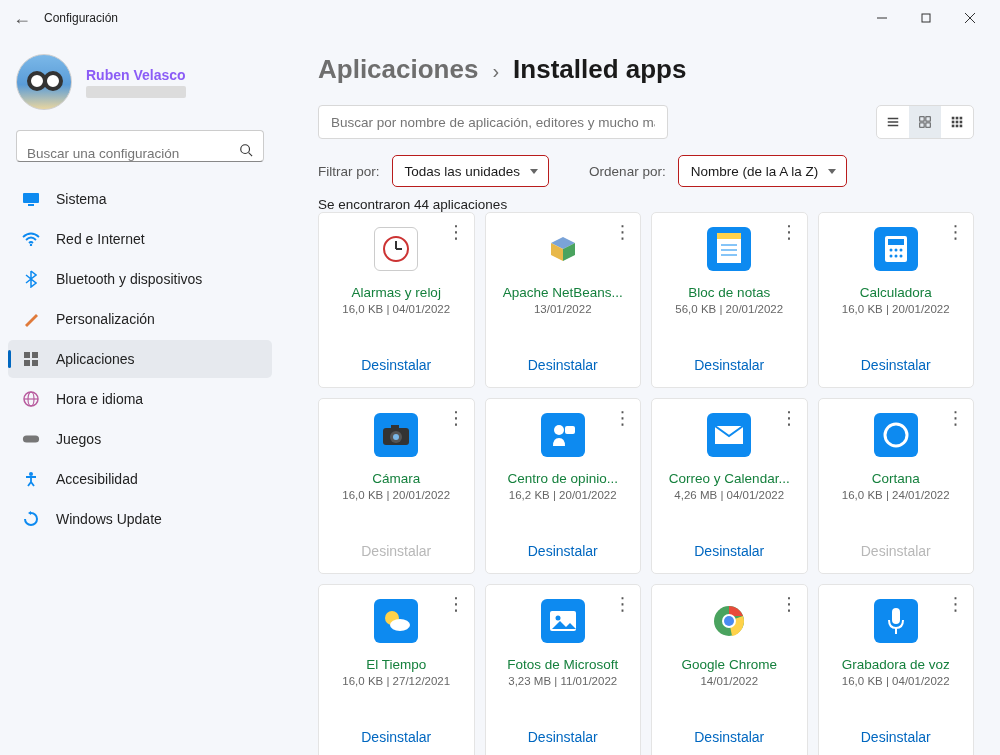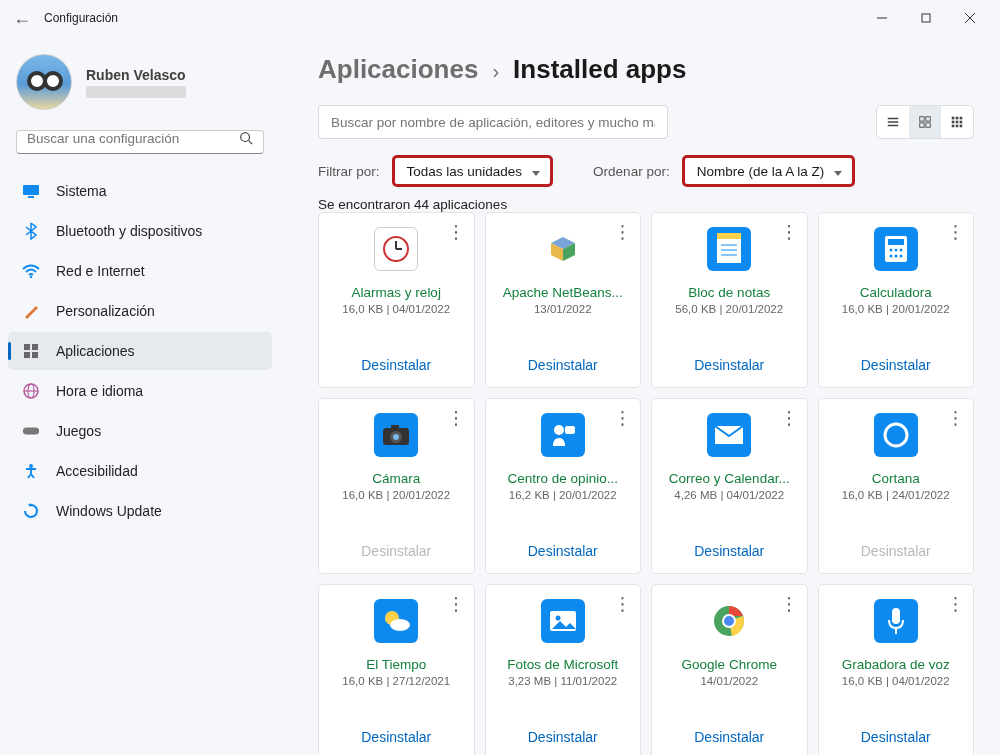--- a/index.html
+++ b/index.html
@@ -15,24 +15,24 @@
 
 .container{display:flex;height:calc(755px - 36px);}
 
 
 .sidebar{width:280px;padding:14px 8px 0 8px;}
 .profile{display:flex;align-items:center;gap:14px;padding:4px 8px 20px 8px;}
 .avatar{width:56px;height:56px;border-radius:50%;background:linear-gradient(180deg,#7bb8e8 0%,#5a9cd8 55%,#e8d5a0 100%);position:relative;border:1px solid #d0d0d0;}
 .avatar::before,.avatar::after{content:"";position:absolute;width:12px;height:12px;background:#fff;border:4px solid #333;border-radius:50%;top:16px;}
 .avatar::before{left:10px;}
 .avatar::after{left:26px;}
-.profile-name{font-size:14px;font-weight:600;color:#404040;}
+.profile-name{font-size:14px;font-weight:600;color:#8b5cf6;}
 .profile-sub{width:100px;height:12px;background:#dcdcdc;margin-top:3px;border-radius:2px;}
 
-.searchbox{display:flex;align-items:flex-start;background:#fff;border:1px solid #ccc;border-bottom:1.5px solid #888;border-radius:4px;margin:0 8px 18px 8px;height:24px;padding:0 10px;}
+.searchbox{display:flex;align-items:flex-end;background:#fff;border:1px solid #ccc;border-bottom:1.5px solid #888;border-radius:4px;margin:0 8px 18px 8px;height:32px;padding:0 10px;}
 .searchbox input{border:none;outline:none;flex:1;font-size:13.5px;background:transparent;}
 .searchbox .sicon{color:#333;}
 
 .nav{display:flex;flex-direction:column;gap:2px;}
 .nav-item{display:flex;align-items:center;gap:16px;padding:10px 14px;border-radius:5px;cursor:pointer;font-size:14px;color:#222;position:relative;}
 .nav-item.active{background:#e6e9ee;}
 .nav-item.active::before{content:"";position:absolute;left:0;top:10px;bottom:10px;width:3px;background:#0067c0;border-radius:3px;}
 .nav-icon{width:18px;height:18px;display:flex;align-items:center;justify-content:center;}
 
 
@@ -45,21 +45,21 @@
 .toolbar{display:flex;align-items:center;gap:8px;margin-bottom:16px;}
 .app-search{flex:0 0 350px;height:34px;background:#fff;border:1px solid #d8d8d8;border-radius:4px;display:flex;align-items:center;padding:0 12px;}
 .app-search input{border:none;outline:none;width:100%;font-size:13.5px;background:transparent;}
 .spacer{flex:1;}
 .view-toggle{display:flex;background:#fff;border:1px solid #dcdcdc;border-radius:5px;height:34px;overflow:hidden;}
 .view-btn{width:32px;display:flex;align-items:center;justify-content:center;cursor:pointer;color:#444;}
 .view-btn.active{background:#e6ebf0;}
 
 .filters{display:flex;align-items:center;gap:12px;margin-bottom:10px;font-size:13.5px;}
 .filter-label{color:#555;text-align:center;}
-.filter-select{background:#fff;border:3px solid #b91c1c;border-radius:5px;height:32px;padding:0 28px 0 12px;display:flex;align-items:center;cursor:pointer;font-size:13.5px;position:relative;}
+.filter-select{background:#fff;border:1px solid #b91c1c;border-radius:5px;height:32px;padding:0 28px 0 12px;display:flex;align-items:center;cursor:pointer;font-size:13.5px;position:relative;}
 .filter-select::after{content:"";position:absolute;right:10px;top:13px;width:0;height:0;border-left:4px solid transparent;border-right:4px solid transparent;border-top:5px solid #666;}
 .filters .gap{width:16px;}
 
 .result-count{font-size:13.5px;color:#222;}
 
 .grid{display:grid;grid-template-columns:repeat(4,1fr);gap:10px;}
 .card{background:#fff;border:1px solid #e4e4e4;border-radius:5px;padding:12px 8px 14px;text-align:center;position:relative;height:176px;display:flex;flex-direction:column;align-items:center;}
 .card .menu{position:absolute;top:8px;right:8px;color:#555;cursor:pointer;font-size:18px;letter-spacing:-1px;width:20px;}
 .app-icon{width:44px;height:44px;border-radius:6px;margin-top:2px;margin-bottom:14px;display:flex;align-items:center;justify-content:center;}
 .app-name{font-size:13.5px;color:#15803d;white-space:nowrap;overflow:hidden;text-overflow:ellipsis;width:100%;}
@@ -128,34 +128,34 @@
           <span class="nav-icon">
             <svg width="18" height="14" viewBox="0 0 18 14">
               <rect x="1" y="1" width="16" height="10" rx="1" fill="#0d8af0"></rect>
               <rect x="6" y="12" width="6" height="2" fill="#0d8af0"></rect>
             </svg>
           </span>
           <span>Sistema</span>
         </div>
         <div class="nav-item">
           <span class="nav-icon">
-            <svg width="12" height="18" viewBox="0 0 12 18">
-              <path d="M6 1 L11 5 L6 9 L11 13 L6 17 V1 M1 5 L6 9 M1 13 L6 9" fill="none" stroke="#0d8af0" stroke-width="1.5"></path>
-            </svg>
-          </span>
-          <span>Bluetooth y dispositivos</span>
-        </div>
-        <div class="nav-item">
-          <span class="nav-icon">
             <svg width="18" height="14" viewBox="0 0 18 14">
               <path d="M1 5 Q9 -2 17 5 M4 8 Q9 3 14 8 M7 11 Q9 9 11 11" fill="none" stroke="#0d8af0" stroke-width="1.8"></path>
               <circle cx="9" cy="13" r="1.2" fill="#0d8af0"></circle>
             </svg>
           </span>
           <span>Red e Internet</span>
+        </div>
+        <div class="nav-item">
+          <span class="nav-icon">
+            <svg width="12" height="18" viewBox="0 0 12 18">
+              <path d="M6 1 L11 5 L6 9 L11 13 L6 17 V1 M1 5 L6 9 M1 13 L6 9" fill="none" stroke="#0d8af0" stroke-width="1.5"></path>
+            </svg>
+          </span>
+          <span>Bluetooth y dispositivos</span>
         </div>
         <div class="nav-item">
           <span class="nav-icon">
             <svg width="18" height="18" viewBox="0 0 18 18">
               <path d="M3 15 L6 12 L14 4 L16 6 L8 14 L5 17 Z" fill="#e07a3a"></path>
             </svg>
           </span>
           <span>Personalización</span>
         </div>
         <div class="nav-item active">

